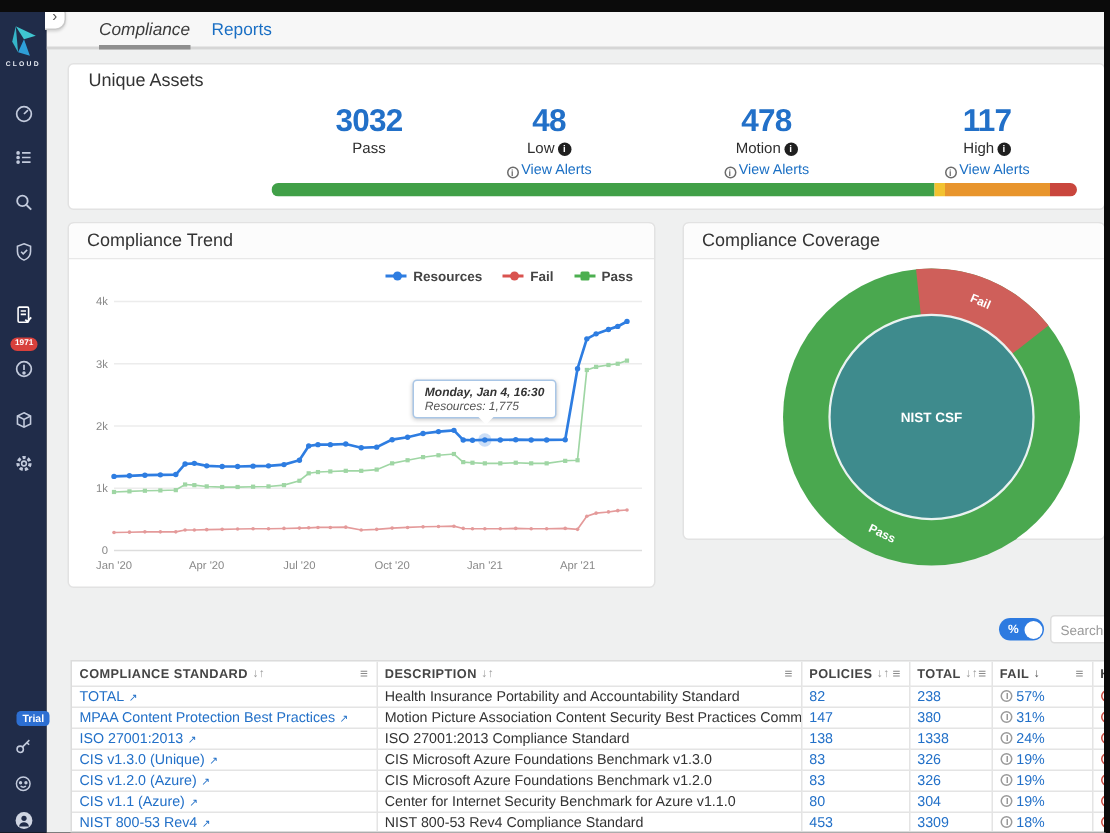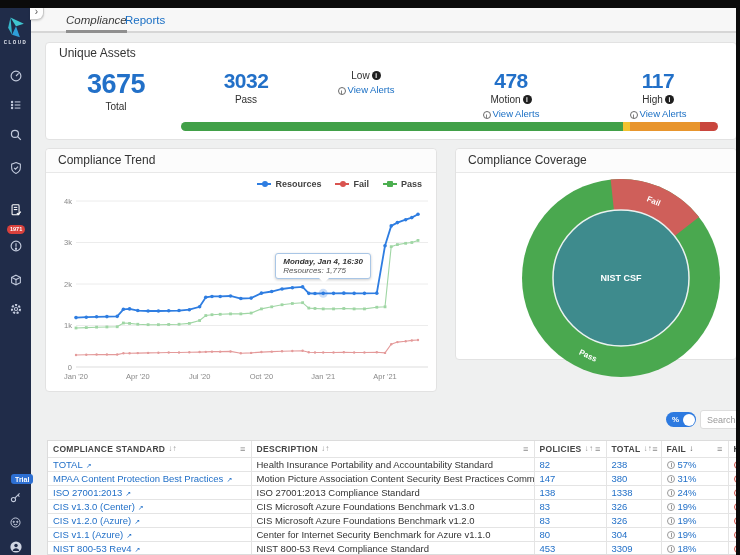--- a/index.html
+++ b/index.html
@@ -19,21 +19,21 @@
   .badge-1971 { position:absolute; left:7px; top:-8px; background:#d8403c; color:#fff; font-size:5.5px; font-weight:700; padding:1px 3px; border-radius:5px; line-height:1.2; }
   .trial-badge { position:absolute; left:11px; top:466px; background:#2d6fd2; color:#fff; font-size:7px; font-weight:700; padding:1.5px 4px; border-radius:3px; z-index:5; }
   .blue-dot { position:absolute; left:20px; top:1px; width:7px; height:7px; border-radius:50%; background:#2d8cf0; border:1px solid #cfe2ff; z-index:45; }
   .expander { position:absolute; left:30px; top:2px; width:14px; height:18px; background:#fff; border:1px solid #c9c9c9; border-left:none; border-radius:0 7px 7px 0; color:#555; font-size:10px; display:flex; align-items:center; justify-content:center; z-index:44; cursor:pointer; box-shadow:0 1px 2px rgba(0,0,0,.15); }
 
   
   .main { position:absolute; left:31px; top:8px; width:706px; height:547px; background:#eff0f0; }
   .tabsbar { position:absolute; left:0; top:0; width:706px; height:25px; background:#f7f7f7; border-bottom:2px solid #d6d6d6; }
   .tab { position:absolute; top:0; height:25px; line-height:24px; font-size:11.5px; cursor:pointer; }
   .tab-compliance { left:35px; color:#3c3c3c; font-weight:400; border-bottom:3px solid #8f8f8f;font-style:italic; }
-  .tab-reports { left:94px; color:#1a6fc4;text-align:right; }
+  .tab-reports { left:110px; color:#1a6fc4;text-align:right; }
 
   .card { position:absolute; background:#fff; border:1px solid #e2e2e2; border-radius:4px; }
   .card-header { height:24px; line-height:23px; padding-left:12px; font-size:12px; color:#333; background:#fcfcfc; border-bottom:1px solid #e8e8e8; border-radius:4px 4px 0 0; }
 
   
   .ua-card { left:14px; top:34px; width:692px; height:98px; }
   .ua-title { position:absolute; left:13px; top:3px; font-size:12px; color:#333; }
   .stat { position:absolute; top:26px; width:130px; text-align:center; }
   .stat .val { font-size:21px; font-weight:700; color:#2270c8; letter-spacing:-0.5px; }
   .stat.big .val { font-size:27px; }
@@ -186,29 +186,26 @@
 <div class="expander">›</div>
 
 <div class="main">
   <div class="tabsbar">
     <div class="tab tab-compliance">Compliance</div>
     <div class="tab tab-reports">Reports</div>
   </div>
 
   <div class="card ua-card">
     <div class="ua-title">Unique Assets</div>
-    <div class="stat big" style="left:5px">
-      <div class="val">3675</div>
-      <div class="lbl">Total</div>
-    </div>
     <div class="stat" style="left:135px">
       <div class="val">3032</div>
       <div class="lbl">Pass</div>
     </div>
     <div class="stat" style="left:255px">
+      <div class="val">48</div>
       <div class="lbl"><span>Low</span><span class="info-dot">i</span></div>
       <div class="view-alerts"><span class="va-icon">i</span><span>View Alerts</span></div>
     </div>
     <div class="stat" style="left:400px">
       <div class="val">478</div>
       <div class="lbl"><span>Motion</span><span class="info-dot">i</span></div>
       <div class="view-alerts"><span class="va-icon">i</span><span>View Alerts</span></div>
     </div>
     <div class="stat" style="left:547px">
       <div class="val">117</div>
@@ -475,21 +472,21 @@
           </tr>
           <tr>
             <td><a>ISO 27001:2013</a><span class="ext">↗</span></td>
             <td>ISO 27001:2013 Compliance Standard</td>
             <td><a>138</a></td>
             <td><a>1338</a></td>
             <td><span class="circ"></span><span class="blue">24%</span></td>
             <td><span class="circ red"></span></td>
           </tr>
           <tr>
-            <td><a>CIS v1.3.0 (Center)</a><span class="ext">↗</span></td>
+            <td><a>CIS v1.3.0 (Unique)</a><span class="ext">↗</span></td>
             <td>CIS Microsoft Azure Foundations Benchmark v1.3.0</td>
             <td><a>83</a></td>
             <td><a>326</a></td>
             <td><span class="circ"></span><span class="blue">19%</span></td>
             <td><span class="circ red"></span></td>
           </tr>
           <tr>
             <td><a>CIS v1.2.0 (Azure)</a><span class="ext">↗</span></td>
             <td>CIS Microsoft Azure Foundations Benchmark v1.2.0</td>
             <td><a>83</a></td>

